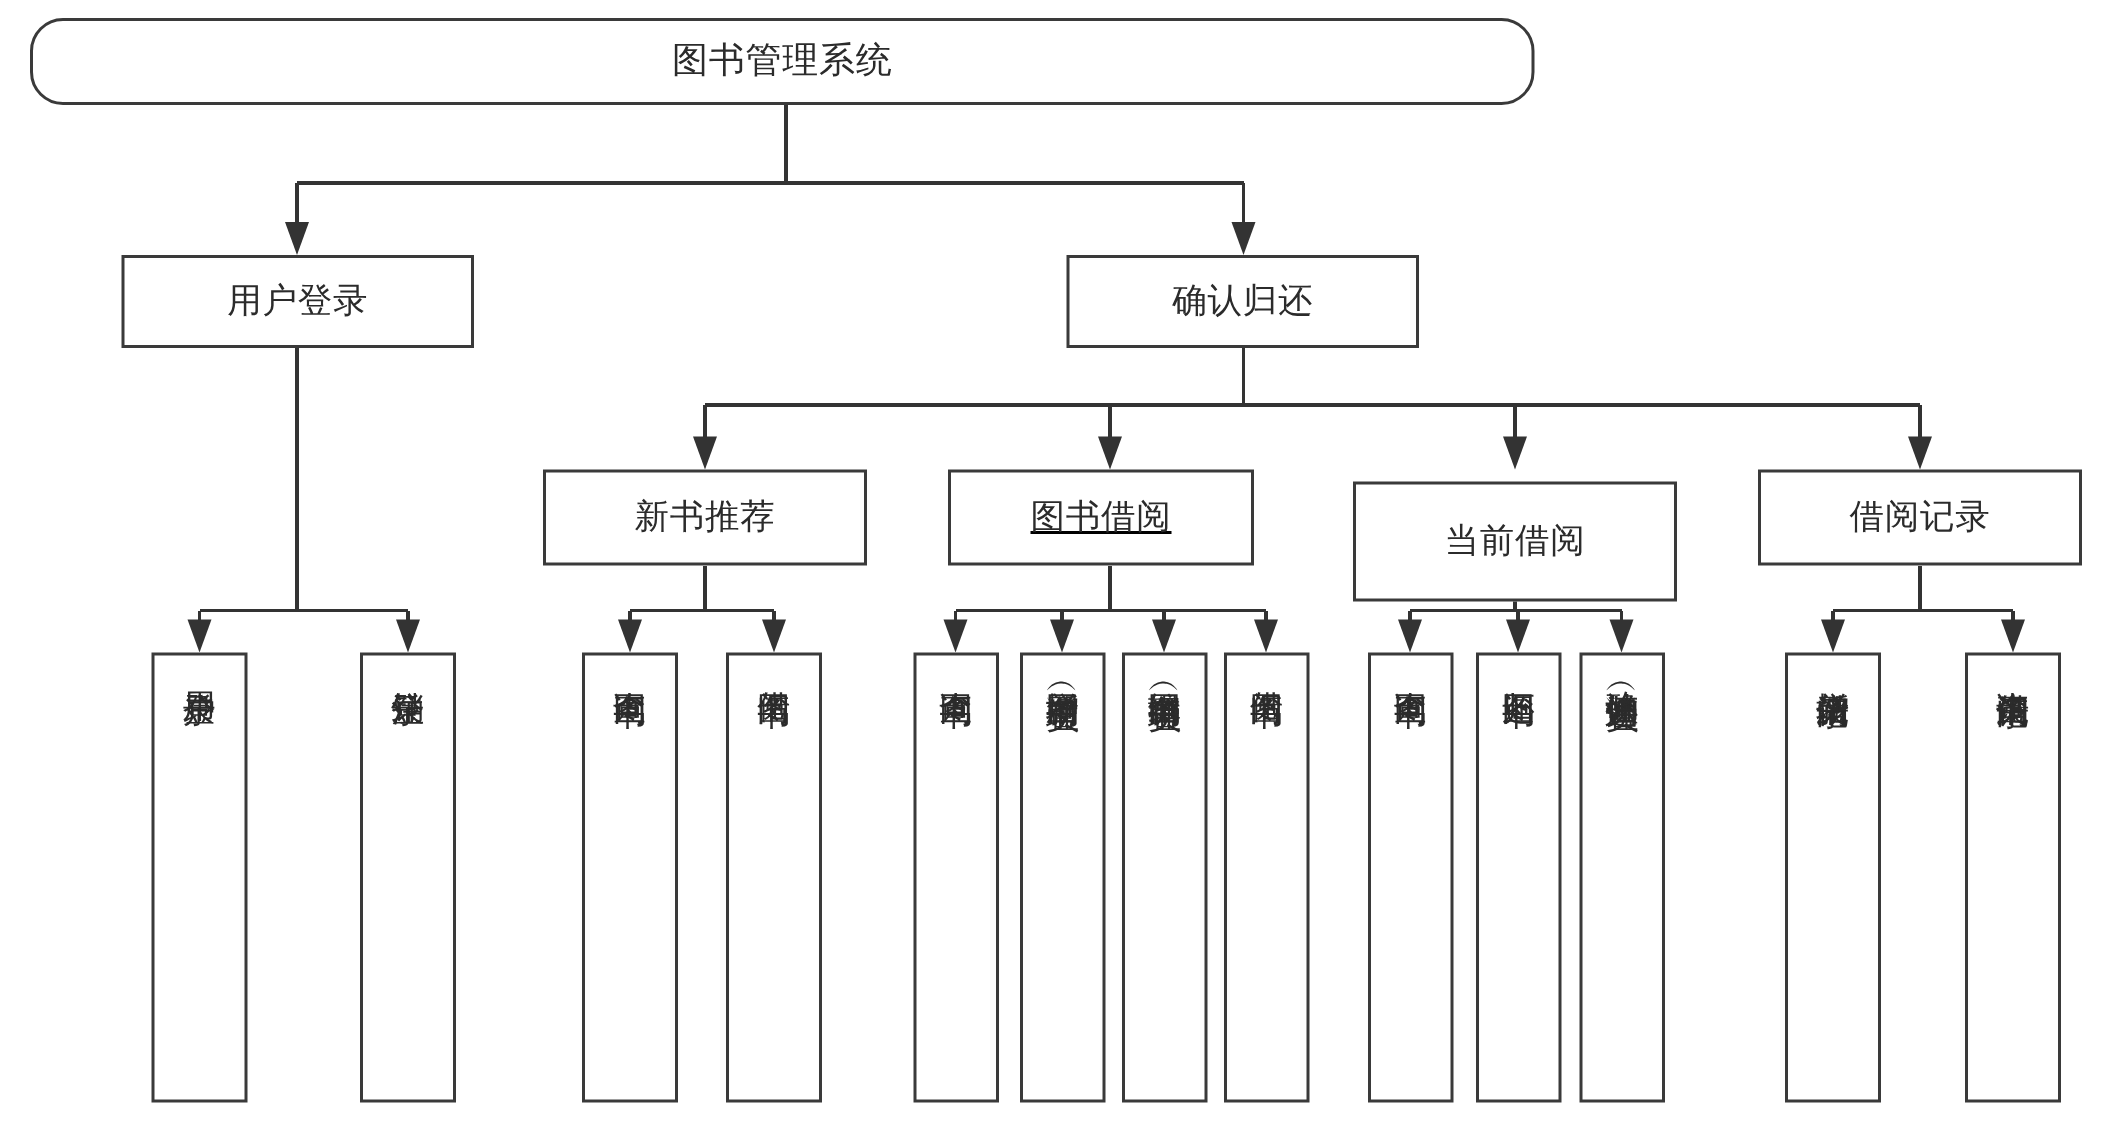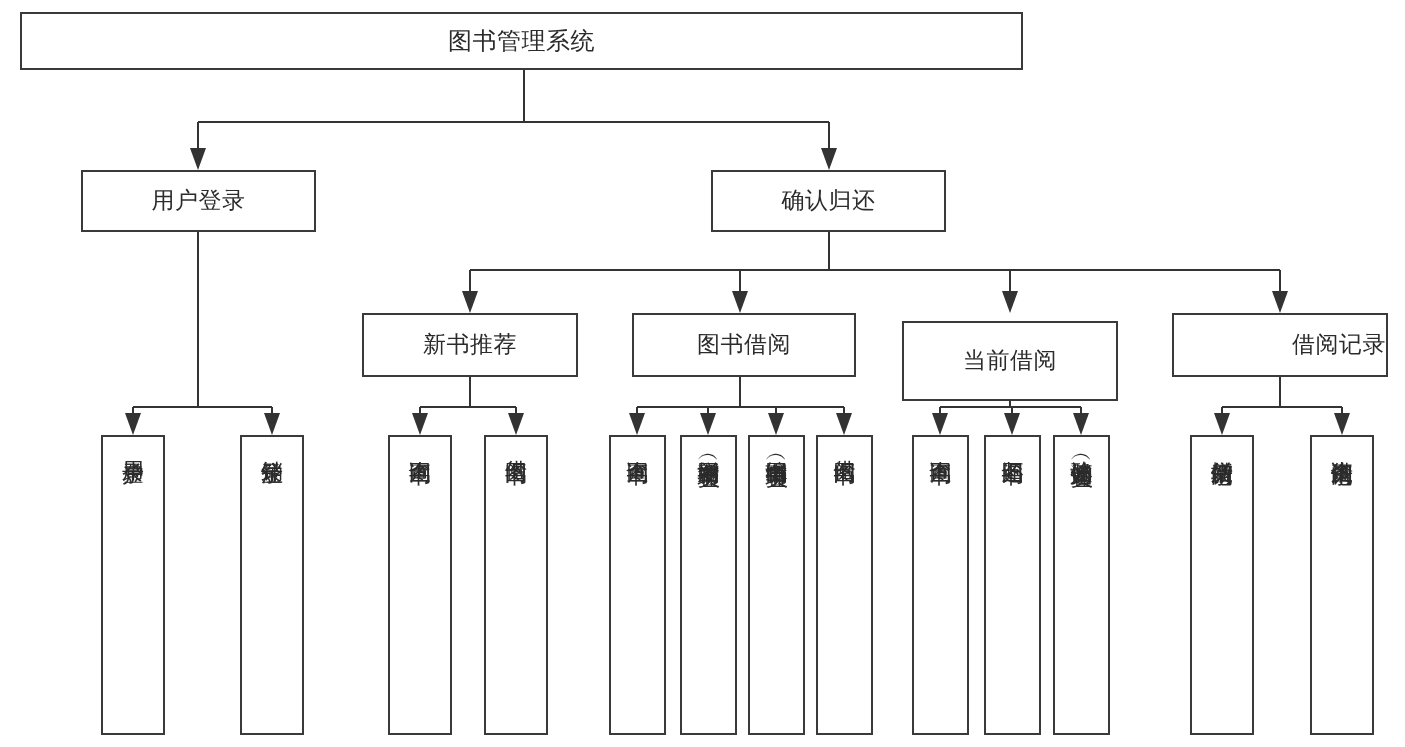--- a/index.html
+++ b/index.html
@@ -126,41 +126,41 @@
       <line x1="1081" y1="407" x2="1081" y2="419" stroke="#333333" stroke-width="2.5" shape-rendering="crispEdges"></line>
       <polygon points="1073,413 1089,413 1081,435" fill="#333333"></polygon>
       <line x1="1280" y1="377" x2="1280" y2="407" stroke="#333333" stroke-width="2.5" shape-rendering="crispEdges"></line>
       <line x1="1222" y1="407" x2="1342" y2="407" stroke="#333333" stroke-width="2.5" shape-rendering="crispEdges"></line>
       <line x1="1222" y1="407" x2="1222" y2="419" stroke="#333333" stroke-width="2.5" shape-rendering="crispEdges"></line>
       <polygon points="1214,413 1230,413 1222,435" fill="#333333"></polygon>
       <line x1="1342" y1="407" x2="1342" y2="419" stroke="#333333" stroke-width="2.5" shape-rendering="crispEdges"></line>
       <polygon points="1334,413 1350,413 1342,435" fill="#333333"></polygon>
     </svg>
 
-  <div class="node root horiz" id="node-root" style="left: 20px; top: 12px; width: 1003px; height: 58px;">
+  <div class="node root horiz" id="node-root" style="left: 20px; top: 12px; width: 1003px; height: 58px; border-radius: 22px;">
     <span class="node-label">图书管理系统</span>
   </div>
 
   <div id="node-host">
       <div class="node horiz" id="node-user-login" style="left: 81px; top: 170px; width: 235px; height: 62px;">
         <span class="node-label">用户登录</span>
       </div>
       <div class="node horiz" id="node-book-manage" style="left: 711px; top: 170px; width: 235px; height: 62px;">
         <span class="node-label">确认归还</span>
       </div>
       <div class="node horiz" id="node-new-book-recommend" style="left: 362px; top: 313px; width: 216px; height: 64px;">
         <span class="node-label">新书推荐</span>
       </div>
-      <div class="node horiz" id="node-book-borrow" style="left: 632px; top: 313px; width: 224px; height: 64px;">
+      <div class="node horiz" id="node-book-borrow" style="left: 632px; top: 313px; width: 204px; height: 64px; text-decoration: underline;">
         <span class="node-label">图书借阅</span>
       </div>
       <div class="node horiz" id="node-current-borrow" style="left: 902px; top: 321px; width: 216px; height: 80px;">
         <span class="node-label">当前借阅</span>
       </div>
-      <div class="node horiz" id="node-borrow-record" style="left: 1172px; top: 313px; width: 216px; height: 64px; justify-content: flex-end;">
+      <div class="node horiz" id="node-borrow-record" style="left: 1172px; top: 313px; width: 216px; height: 64px;">
         <span class="node-label">借阅记录</span>
       </div>
       <div class="node vert" id="node-leaf-user-login" style="left: 101px; top: 435px; width: 64px; height: 300px;">
         <span class="node-label">用户登录</span>
       </div>
       <div class="node vert" id="node-leaf-user-logout" style="left: 240px; top: 435px; width: 64px; height: 300px;">
         <span class="node-label">注销登录</span>
       </div>
       <div class="node vert" id="node-leaf-query-book-rec" style="left: 388px; top: 435px; width: 64px; height: 300px;">
         <span class="node-label">查询图书</span>

